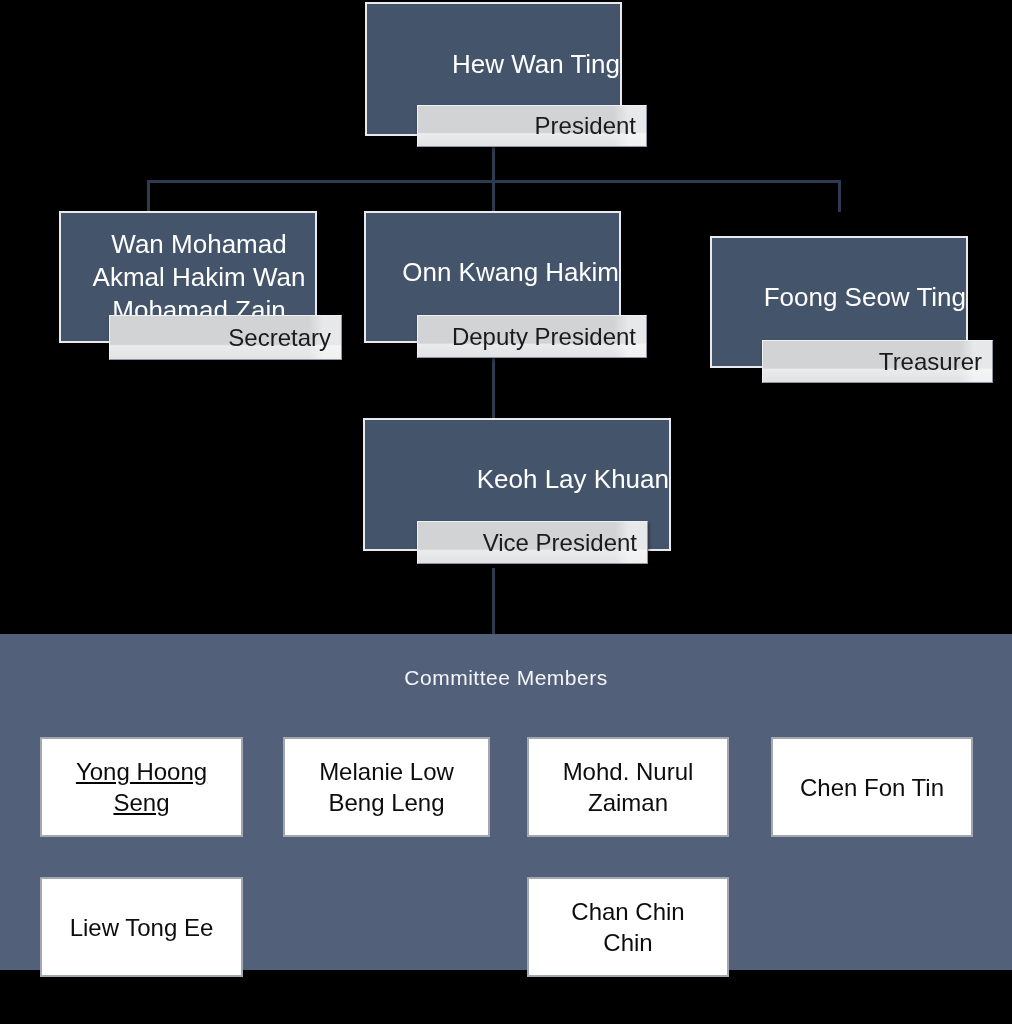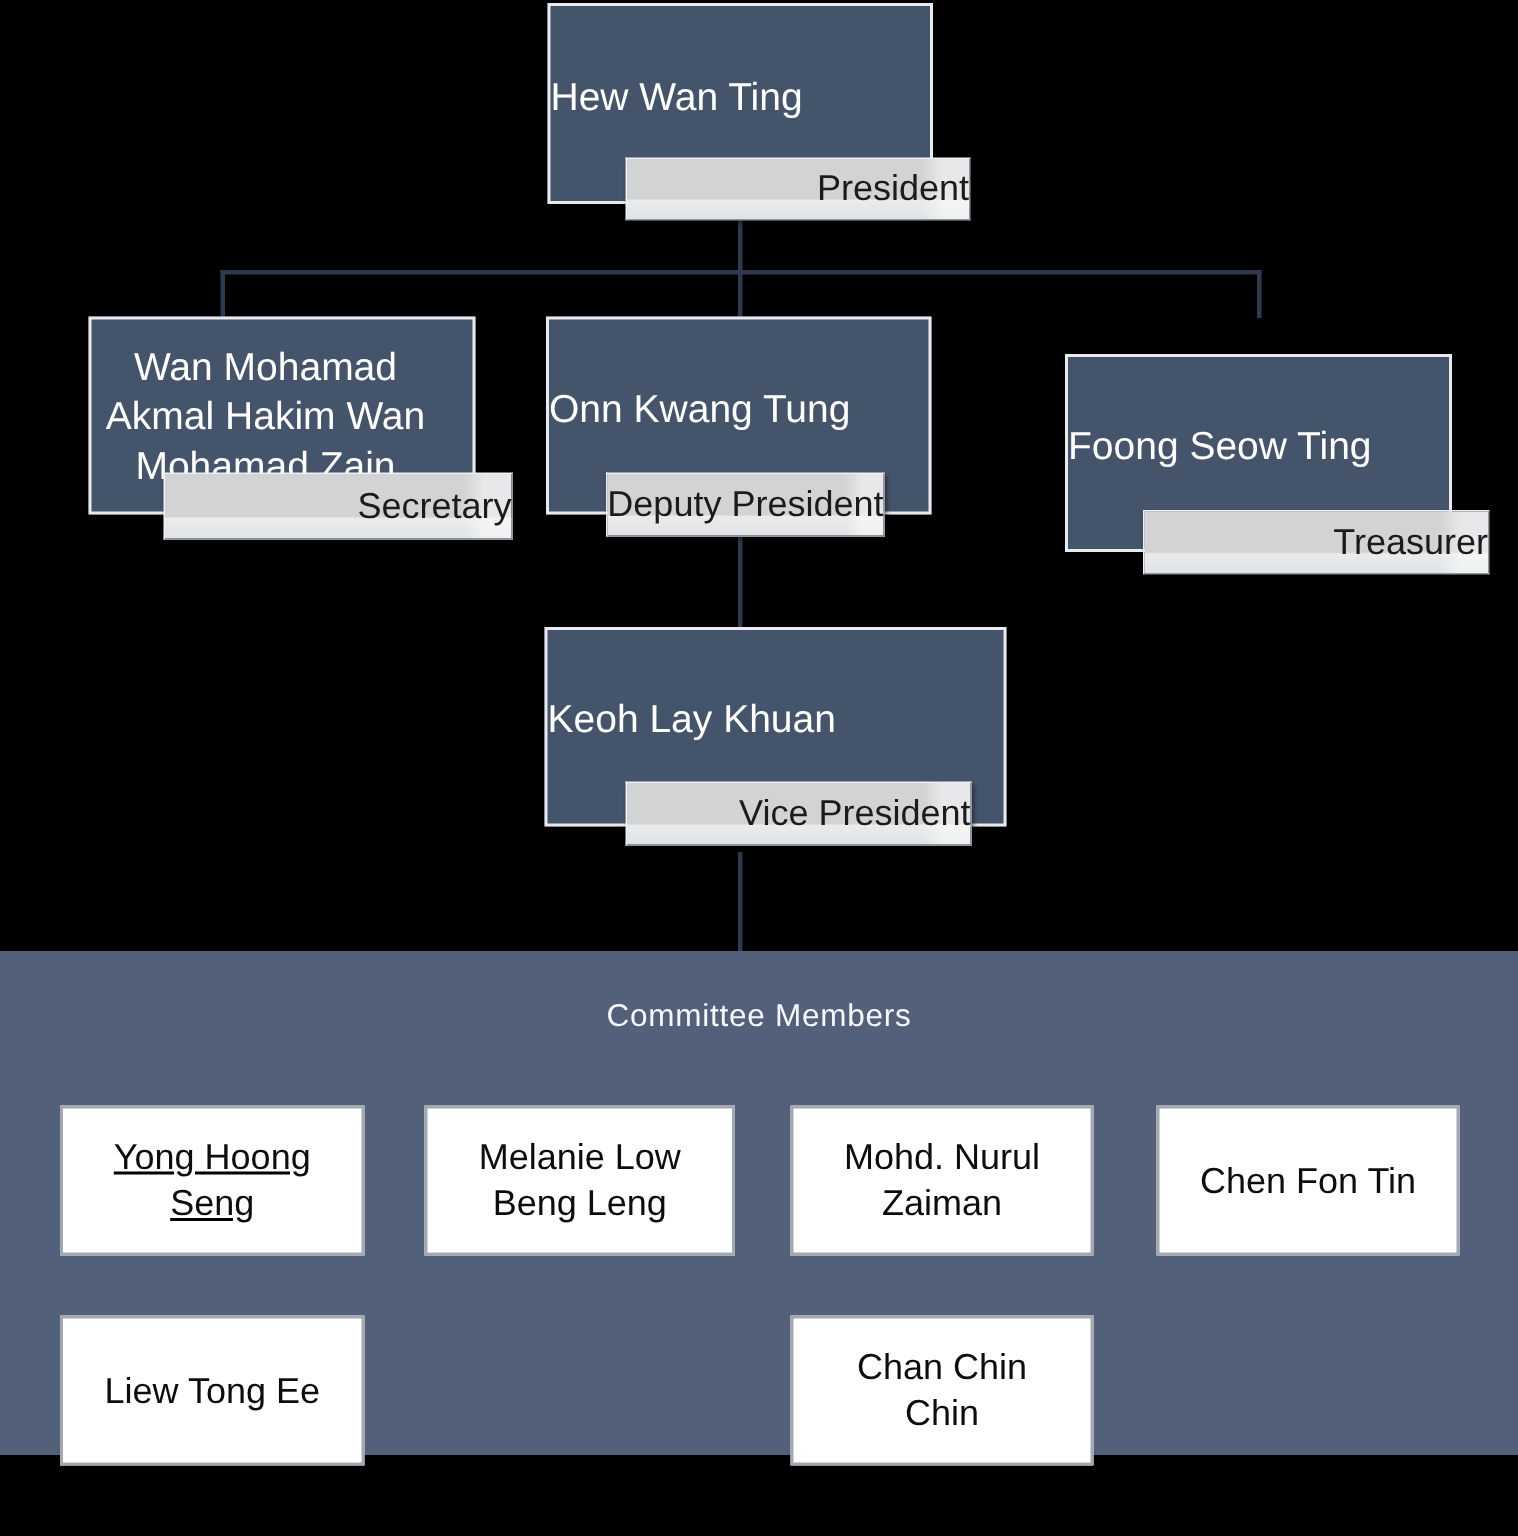--- a/index.html
+++ b/index.html
@@ -21,21 +21,21 @@
   
   .node { position: absolute; }
   .nbox {
     position: absolute;
     inset: 0;
     background: #44546a;
     border: 2px solid #e8eaed;
     box-sizing: border-box;
     display: flex;
     align-items: center;
-    justify-content: flex-start;
+    justify-content: flex-end;
     padding-bottom: 10px;
     box-shadow: 2px 2px 4px rgba(0,0,0,0.35);
   }
   .nname {
     color: #ffffff;
     font-size: 26px;
     line-height: 33px;
     text-align: center;
     max-width: 232px;
   }
@@ -44,20 +44,21 @@
     box-sizing: border-box;
     background:
       linear-gradient(to bottom, rgba(255,255,255,0) 0%, rgba(255,255,255,0) 66%, rgba(255,255,255,0.55) 69%, rgba(255,255,255,0.35) 100%),
       linear-gradient(to right, #d2d3d5 0%, #d2d3d5 86%, #e7e8e9 92%, #e7e8e9 100%);
     border: 1px solid #8e96a3;
     border-top-color: #eef0f3;
     border-left-color: #eef0f3;
     display: flex;
     align-items: center;
     justify-content: flex-end;
+    padding-right: 10px;
     box-shadow: 1px 2px 3px rgba(0,0,0,0.45);
   }
   .nrole {
     color: #1b1b1b;
     font-size: 24px;
     white-space: nowrap;
   }
   
   .conn {
     position: absolute;
@@ -126,23 +127,23 @@
     <div class="nbox" style="padding-bottom:0;">
       <span class="nname">Wan Mohamad Akmal Hakim Wan Mohamad Zain</span>
     </div>
     <div class="nlabel" style="left:50px; top:104px; width:233px; height:45px;">
       <span class="nrole">Secretary</span>
     </div>
   </div>
 
   <div class="node" style="left:364px; top:211px; width:257px; height:132px;">
     <div class="nbox">
-      <span class="nname">Onn Kwang Tung</span>
+      <span class="nname">Onn Kwang Hakim</span>
     </div>
-    <div class="nlabel" style="left:40px; top:104px; width:186px; height:43px;">
+    <div class="nlabel" style="left:53px; top:104px; width:230px; height:43px;">
       <span class="nrole">Deputy President</span>
     </div>
   </div>
 
   <div class="node" style="left:710px; top:211px; width:258px; height:132px;margin-top:25px;">
     <div class="nbox">
       <span class="nname">Foong Seow Ting</span>
     </div>
     <div class="nlabel" style="left:52px; top:104px; width:231px; height:43px;">
       <span class="nrole">Treasurer</span>

